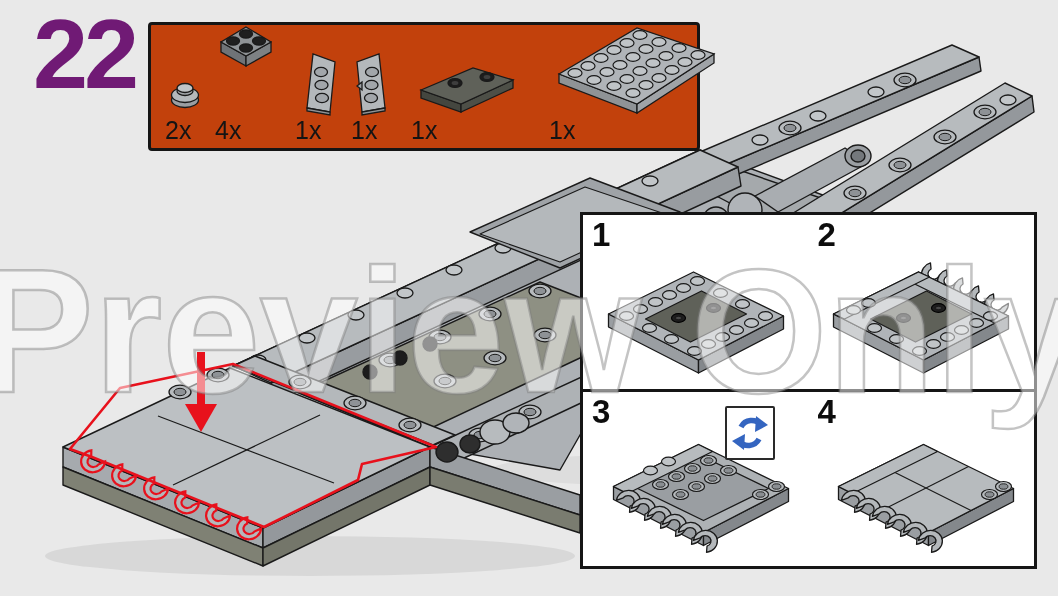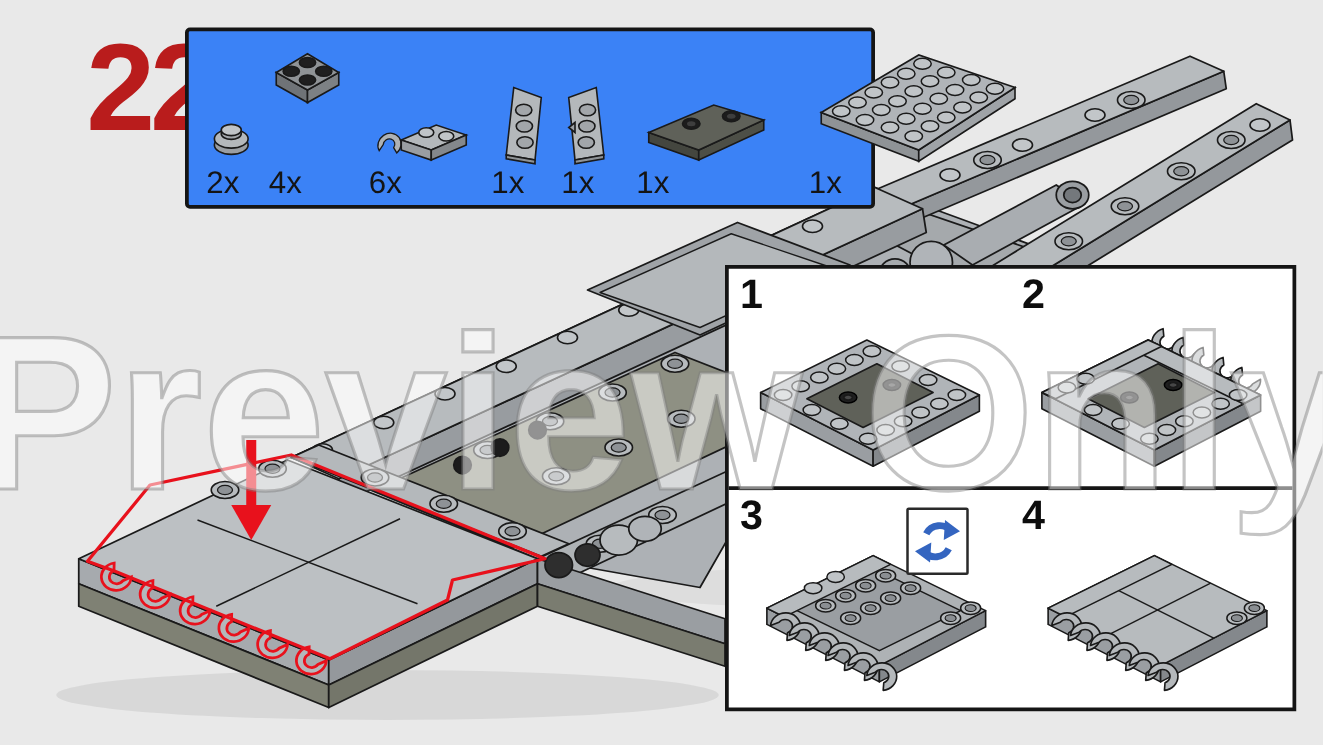--- a/index.html
+++ b/index.html
@@ -6,29 +6,28 @@
   body {
     width:1058px; height:596px; position:relative; overflow:hidden;
     background:#e9e9e9;
     font-family:"Liberation Sans", sans-serif;
   }
   .page { position:absolute; inset:0; }
 
   svg.ship { position:absolute; left:0; top:0; z-index:1; }
 
   .step-number {
-    position:absolute; left:33px; top:20px; z-index:5;
+    position:absolute; left:33px; top:4px; z-index:5;
     font-size:99px; font-weight:bold; line-height:1; letter-spacing:-4px;
-    color:#b91c1c;
-    margin-left:36px;
+    color:#701a75;
   }
 
   .parts-box {
-    position:absolute; left:148px; top:22px; width:552px; height:145px;
-    background:#3b82f6; border:3px solid #151515; border-radius:4px;
+    position:absolute; left:148px; top:22px; width:552px; height:129px;
+    background:#c2410c; border:3px solid #151515; border-radius:4px;
     box-sizing:border-box; z-index:10;
     display:flex; align-items:flex-end; padding:6px 12px 4px 14px;justify-content:space-between;
   }
   .part { display:flex; flex-direction:column; align-items:center; justify-content:flex-end; }
   .part .count {
     align-self:flex-start;
     font-size:25px; color:#141414; line-height:1.1; margin-top:1px;
   }
   .gap1{margin-right:10px;} .gap2{margin-right:18px;gap:44px;} .gap3{margin-right:12px;}
   .gap4{margin-right:10px;} .gap5{margin-right:14px;} .gap6{margin-right:30px;}
@@ -215,33 +214,20 @@
             <ellipse cx="31" cy="14" rx="6.5" ry="4" fill="#1f1f1f"></ellipse>
             <ellipse cx="44" cy="21" rx="6.5" ry="4" fill="#1f1f1f"></ellipse>
             <ellipse cx="31" cy="28" rx="6.5" ry="4" fill="#1f1f1f"></ellipse>
             <ellipse cx="18" cy="21" rx="6.5" ry="4" fill="#1f1f1f"></ellipse>
           </g>
         </g>
       </svg>
       <div class="count">4x</div>
     </div>
 
-    <div class="part gap3">
-      <svg width="86" height="44" viewBox="0 0 86 44">
-        <g stroke="#1a1a1a" stroke-width="1.3">
-          <use href="#hook" transform="translate(15,28) scale(0.8) rotate(140)" fill="#aeb2b5"></use>
-          <path d="M26,24 L54,12 L78,20 L50,32 Z" fill="#b4b8bb"></path>
-          <path d="M26,24 L50,32 L50,40 L26,32 Z" fill="#9a9ea2"></path>
-          <path d="M50,32 L78,20 L78,28 L50,40 Z" fill="#84888c"></path>
-          <ellipse cx="46" cy="18" rx="6" ry="3.8" fill="#c0c4c7"></ellipse>
-          <ellipse cx="62" cy="21" rx="6" ry="3.8" fill="#c0c4c7"></ellipse>
-        </g>
-      </svg>
-      <div class="count">6x</div>
-    </div>
 
     <div class="part gap4">
       <svg width="46" height="70" viewBox="0 0 46 70">
         <g stroke="#1a1a1a" stroke-width="1.3">
           <path d="M12,62 L18,8 L40,16 L35,66 Z" fill="#b4b8bb"></path>
           <path d="M12,62 L35,66 L35,69 L12,65 Z" fill="#8f9396"></path>
           <ellipse cx="26" cy="26" rx="6.5" ry="4.6" fill="#a2a6aa"></ellipse>
           <ellipse cx="26.5" cy="39" rx="6.5" ry="4.6" fill="#a2a6aa"></ellipse>
           <ellipse cx="27" cy="52" rx="6.5" ry="4.6" fill="#a2a6aa"></ellipse>
         </g>

